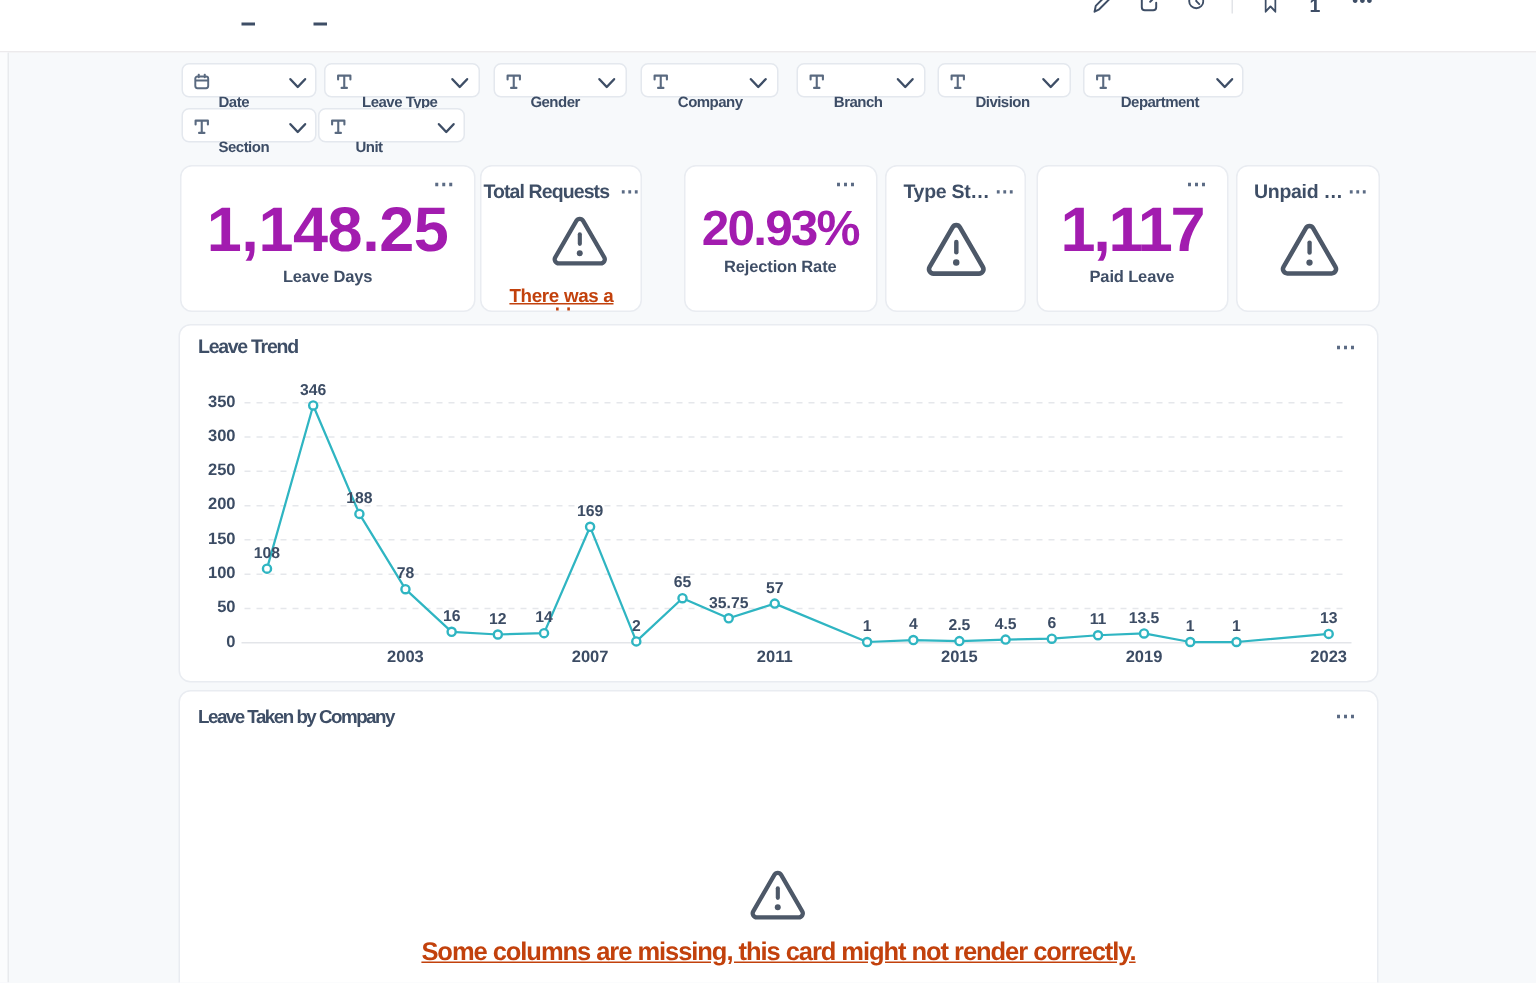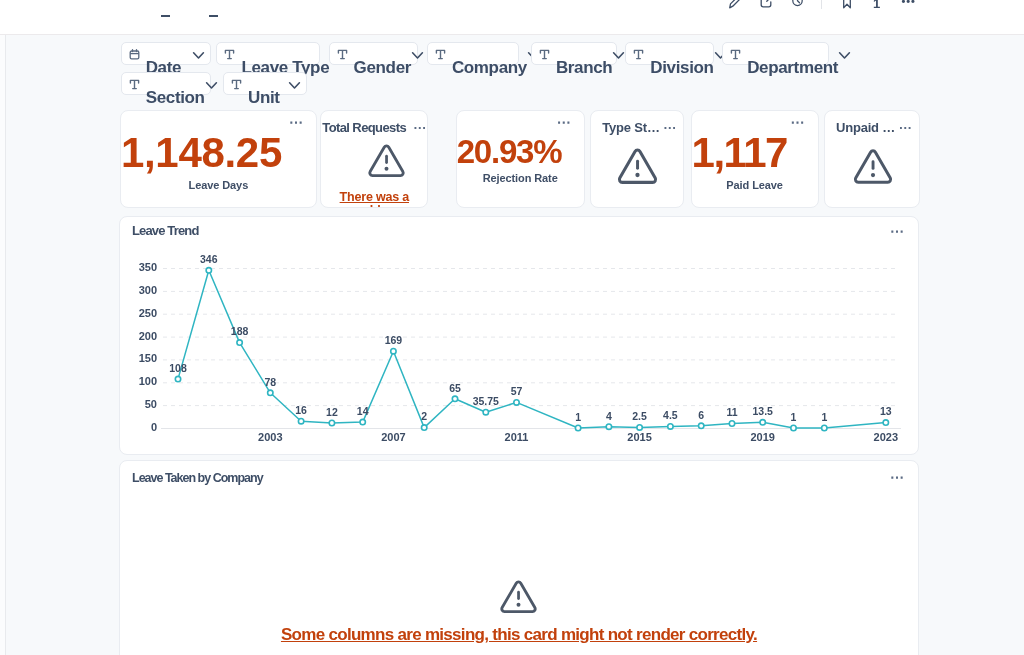--- a/index.html
+++ b/index.html
@@ -5,25 +5,25 @@
 body { background:#f7f9fb; position:relative; }
 .hdr { position:absolute; left:0; top:0; width:1024px; height:35px; background:#fff; border-bottom:1px solid #eceaec; }
 .title { position:absolute; left:120px; top:-1px; font-size:16px; font-weight:700; color:#3e4e66; letter-spacing:-1.05px; }
 .hicon { position:absolute; }
 .hdots { position:absolute; left:901.5px; top:-5.5px; color:#3e4e66; font-size:11px; font-weight:700; letter-spacing:0.9px; }
 .hnum { position:absolute; left:873px; top:-4px; color:#3e4e66; font-size:13px; font-weight:700; }
 .vdiv { position:absolute; left:821px; top:0; width:1px; height:9px; background:#e2e4e8; }
 .sidebar { position:absolute; left:0; top:35px; width:6px; height:620px; background:#fbfcfd; border-right:1px solid #e8eaed; }
 .pill { position:absolute; background:#fff; border:1px solid #e4e8ee; border-radius:5px; display:flex; align-items:center; padding:1px 5.5px 0 7px; }
 .pill > svg:first-child { margin-right:6px; flex:none; }
-.plab { font-size:17px; font-weight:700; color:#3d4d66; letter-spacing:-0.35px; white-space:nowrap; position:relative; top:2px;margin-top:24px; }
+.plab { font-size:10px; font-weight:700; color:#3d4d66; letter-spacing:-0.35px; white-space:nowrap; position:relative; top:2px;margin-top:24px; }
 .chev { margin-left:auto; display:flex; position:relative; top:1px; }
 .card { position:absolute; background:#fff; border:1px solid #e9ecf1; border-radius:8px; }
 .dots { position:absolute; right:13px; top:3px; color:#5b6b84; font-size:14px; font-weight:700; }
-.bignum { position:absolute; left:0; right:0; top:18px; font-size:42px; font-weight:700; color:#c2410c; letter-spacing:-0.3px; }
+.bignum { position:absolute; left:0; right:0; top:18px; text-align:center; font-size:42px; font-weight:700; color:#a21caf; letter-spacing:-0.3px; }
 .cap { position:absolute; left:0; right:0; top:68px; text-align:center; font-size:11px; font-weight:700; color:#3f4e66; letter-spacing:-0.1px; }
 .chead { position:absolute; top:9.5px; font-size:13px; line-height:15px; white-space:nowrap; }
 .ctitle { font-size:13px; font-weight:700; color:#3e4e66; white-space:nowrap; letter-spacing:-0.2px; }
 .errline { font-size:12.5px; font-weight:700; color:#c2410c; text-align:center; letter-spacing:-0.2px;text-decoration:underline; }
 .vlab { font:700 10.5px "Liberation Sans",sans-serif; fill:#3c4c64; }
 .ylab { font:700 11px "Liberation Sans",sans-serif; fill:#3c4c64; }
 .xlab { font:700 11px "Liberation Sans",sans-serif; fill:#3c4c64; }
 .chartsvg { position:absolute; left:0; top:0; }
 </style></head><body>
 
@@ -134,21 +134,21 @@
     <svg width="11" height="11" viewBox="0 0 11 11">
       <path d="M1.4 4 V1.4 H9.6 V4 M5.5 1.4 V9.6 M3.7 9.6 H7.3" fill="none" stroke="#5a6a80" stroke-width="1.4" stroke-linecap="round" stroke-linejoin="round"></path>
     </svg>
     <span class="plab">Section</span>
     <span class="chev">
       <svg width="13" height="13" viewBox="0 0 13 13">
         <path d="M1.6 3.8 L6.5 9.0 L11.4 3.8" fill="none" stroke="#3e4e66" stroke-width="1.6" stroke-linecap="round" stroke-linejoin="round"></path>
       </svg>
     </span>
   </div>
-<div class="pill" style="left:223px;top:72.3px;width:84px;height:23px">
+<div class="pill" style="left:212px;top:72.3px;width:98px;height:23px">
     <svg width="11" height="11" viewBox="0 0 11 11">
       <path d="M1.4 4 V1.4 H9.6 V4 M5.5 1.4 V9.6 M3.7 9.6 H7.3" fill="none" stroke="#5a6a80" stroke-width="1.4" stroke-linecap="round" stroke-linejoin="round"></path>
     </svg>
     <span class="plab">Unit</span>
     <span class="chev">
       <svg width="13" height="13" viewBox="0 0 13 13">
         <path d="M1.6 3.8 L6.5 9.0 L11.4 3.8" fill="none" stroke="#3e4e66" stroke-width="1.6" stroke-linecap="round" stroke-linejoin="round"></path>
       </svg>
     </span>
   </div>

